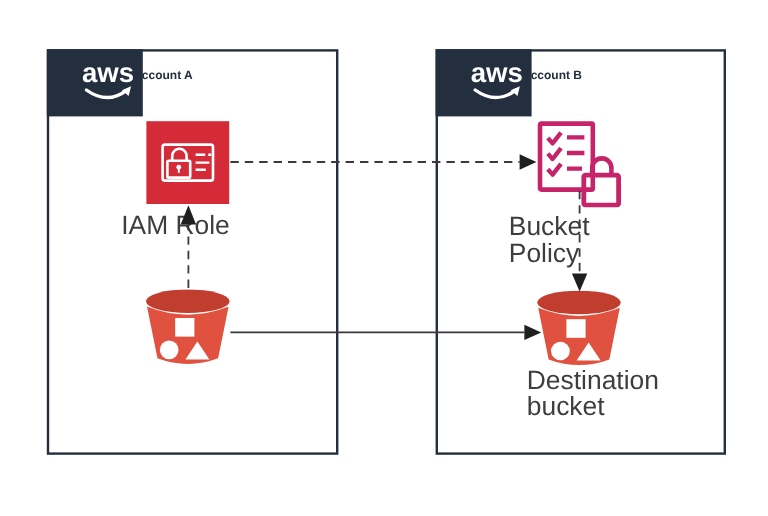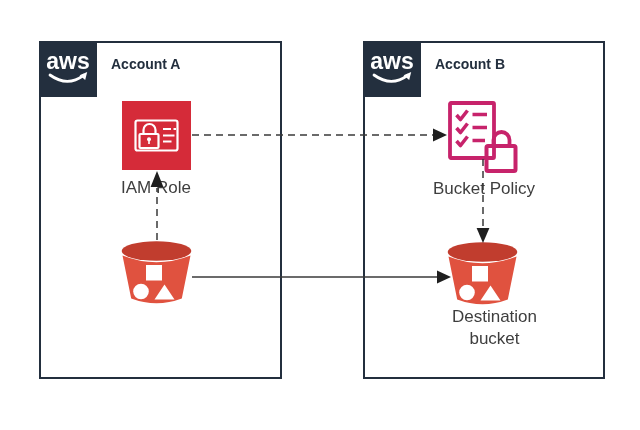--- a/index.html
+++ b/index.html
@@ -2,33 +2,33 @@
 <html><head>
 <meta charset="utf-8">
 <style>
   html,body{margin:0;padding:0;background:#fff;}
   .canvas{position:relative;width:640px;height:430px;background:#fff;overflow:hidden;
           font-family:"Liberation Sans","DejaVu Sans",sans-serif;}
   .abs{position:absolute;}
   .account-box{position:absolute;border:2px solid #232F3E;background:#fff;box-sizing:border-box;}
   .box-a{left:39px;top:41px;width:243px;height:338px;}
   .box-b{left:363px;top:41px;width:242px;height:338px;}
-  .aws-badge{position:absolute;left:-2px;top:-2px;width:58px;height:56px;background:#232F3E;}
+  .aws-badge{position:absolute;left:-2px;top:-2px;width:58px;height:56px;background:#232F3E;padding-left:22px;}
   .aws-badge svg{display:block;width:58px;height:56px;}
   .aws-text{font-family:"Liberation Sans","DejaVu Sans",sans-serif;font-weight:bold;font-size:23px;
             fill:#FFFFFF;text-anchor:middle;}
   .aws-smile{stroke:#FFFFFF;stroke-width:2.8;fill:none;stroke-linecap:round;}
   .aws-tip{fill:#FFFFFF;}
-  .account-label{position:absolute;left:70px;top:11px;font-size:14px;font-weight:bold;
+  .account-label{position:absolute;left:70px;top:11px;font-size:10px;font-weight:bold;
                  color:#232F3E;line-height:20px;white-space:nowrap;}
   .iam-icon{position:absolute;left:122px;top:101px;width:69px;height:69px;background:#D52B39;}
   .iam-icon svg{display:block;width:69px;height:69px;}
   .iam-stroke{stroke:#FFFFFF;stroke-width:2.2;fill:none;stroke-linejoin:round;}
   .iam-line{stroke:#FFFFFF;stroke-width:2;fill:none;}
-  .node-label{position:absolute;font-size:17px;line-height:22px;color:#3E3E3E;text-align:center;}
+  .node-label{position:absolute;font-size:22px;line-height:22px;color:#3E3E3E;}
   .pol-stroke{stroke:#C7236B;fill:none;stroke-linejoin:round;}
   .connectors{position:absolute;left:0;top:0;pointer-events:none;}
   .dash{stroke:#3A3A3A;stroke-width:1.5;stroke-dasharray:7 5;fill:none;}
   .solid{stroke:#3A3A3A;stroke-width:1.5;fill:none;}
   .head{fill:#1F1F1F;stroke:none;}
 </style>
 </head>
 <body>
 
 <div class="canvas">

